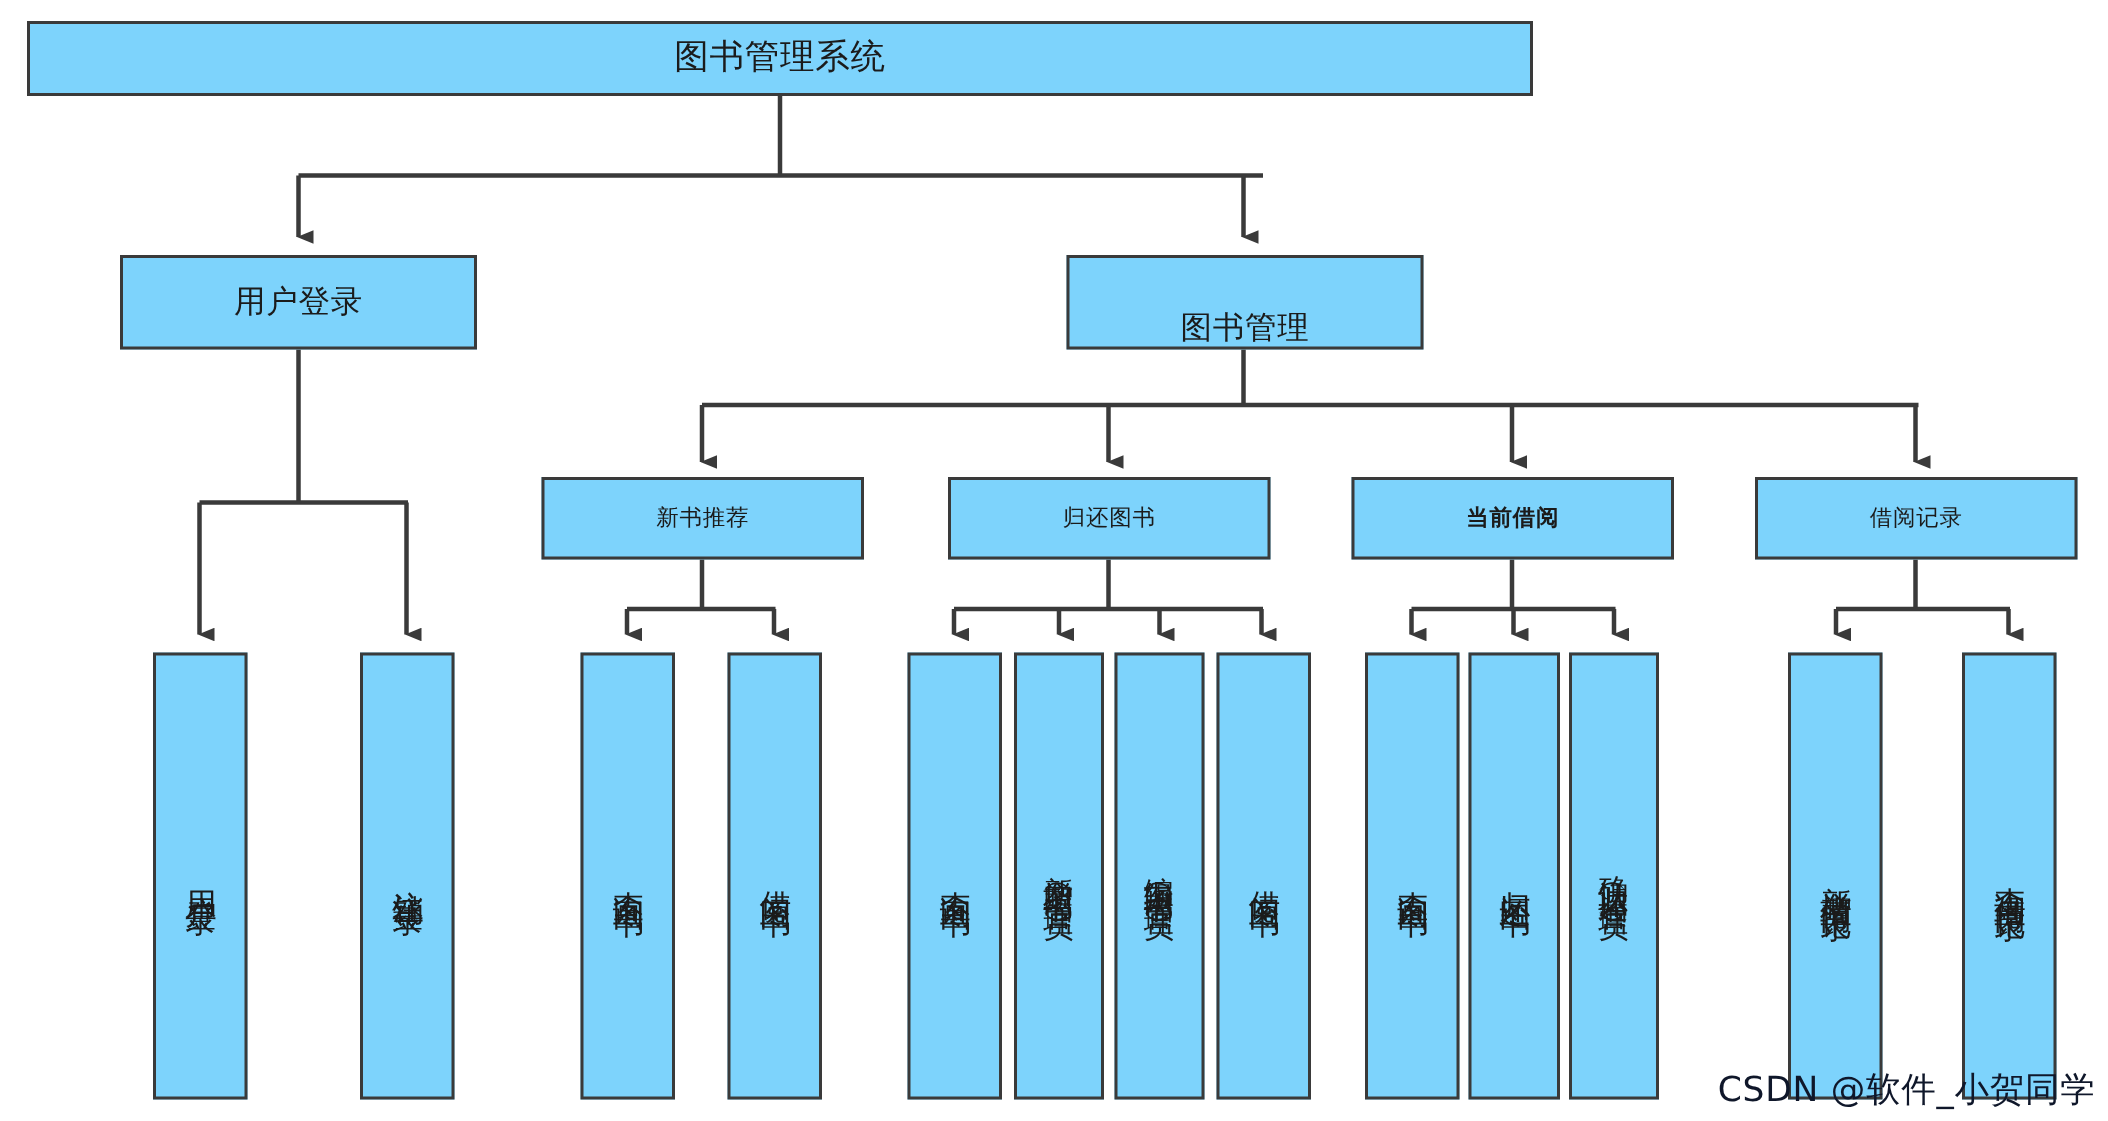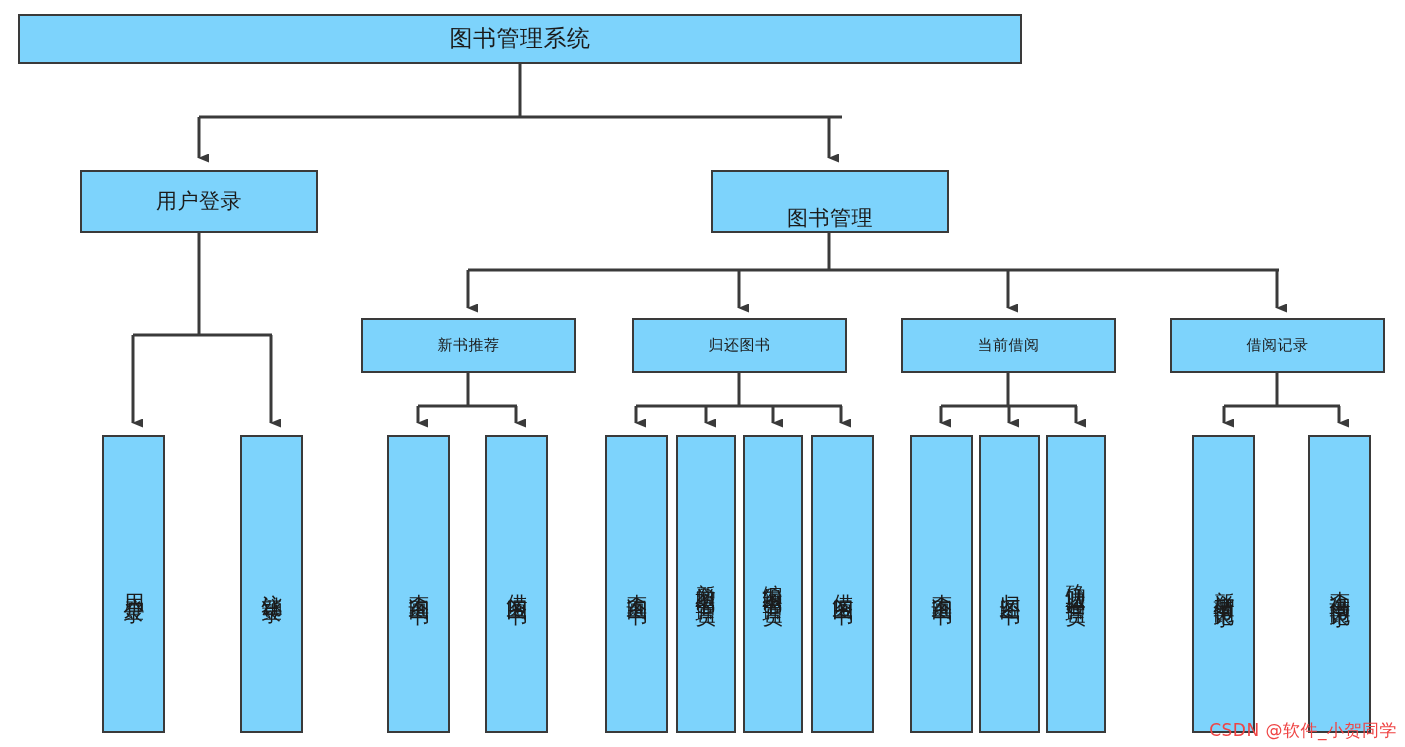--- a/index.html
+++ b/index.html
@@ -54,22 +54,22 @@
     writing-mode: vertical-rl;
     text-orientation: upright;
     letter-spacing: 3.5px;
     line-height: 1;
     white-space: nowrap;
   }
   #watermark {
     position: absolute;
     right: 8px;
     bottom: 5px;
-    font-size: 17px;
-    color: #ef4444;
+    font-size: 23px;
+    color: #0f172a;
     letter-spacing: 0.5px;
     z-index: 5;
     white-space: nowrap;
     font-family: "DejaVu Sans", "Liberation Sans", sans-serif;
   }
 </style>
 </head>
 <body>
 
 <div id="diagram-root">
@@ -134,21 +134,21 @@
   <div class="node level1" style="left:711px; top:170px; width:238px; height:63px;align-items:flex-end;">
     <span class="node-label">图书管理</span>
   </div>
 
   <div class="node level2" style="left:361px; top:318px; width:215px; height:55px;">
     <span class="node-label">新书推荐</span>
   </div>
   <div class="node level2" style="left:632px; top:318px; width:215px; height:55px;">
     <span class="node-label">归还图书</span>
   </div>
-  <div class="node level2" style="left:901px; top:318px; width:215px; height:55px;">
+  <div class="node level2" style="left:901px; top:318px; width:215px; height:55px;font-weight:bold;">
     <span class="node-label">当前借阅</span>
   </div>
   <div class="node level2" style="left:1170px; top:318px; width:215px; height:55px;text-align:center;">
     <span class="node-label">借阅记录</span>
   </div>
 
   <div class="node vertical" style="left:102px; top:435px; width:63px; height:298px; font-size:21px;">
     <span class="node-label">用户登录</span>
   </div>
   <div class="node vertical" style="left:240px; top:435px; width:63px; height:298px; font-size:21px;">

